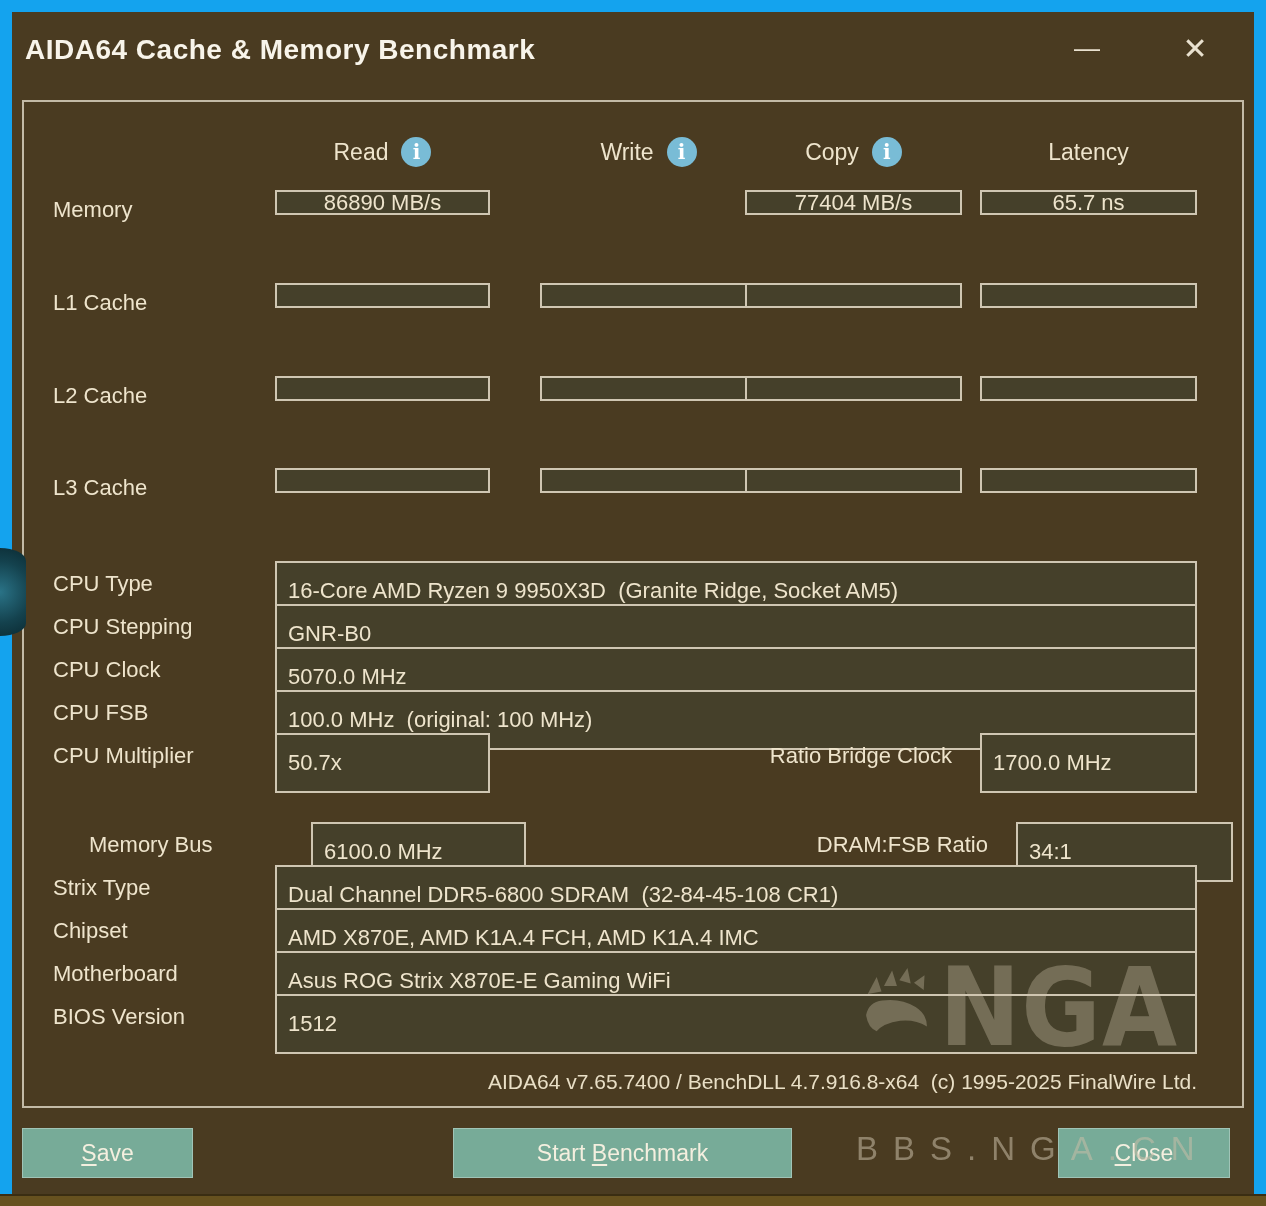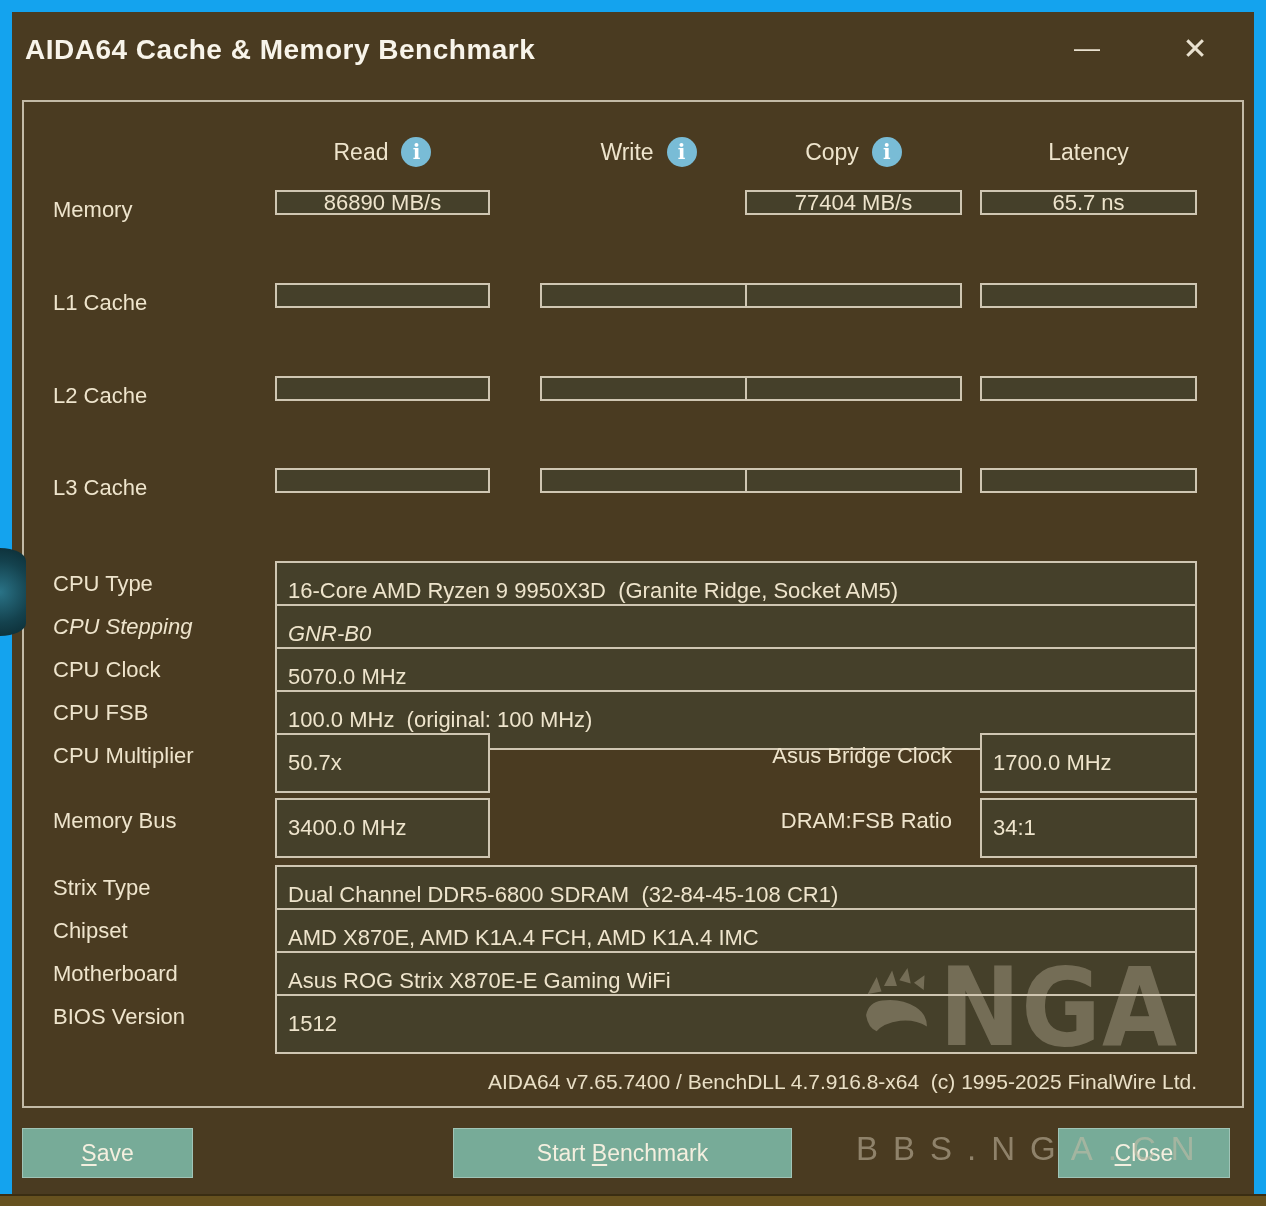--- a/index.html
+++ b/index.html
@@ -21,22 +21,22 @@
   .hdr{position:absolute;top:134px;height:36px;display:flex;align-items:center;justify-content:center;gap:13px;font-size:23px;color:var(--text-cream);}
   .info{width:30px;height:30px;border-radius:50%;background:var(--info-blue);color:#ffffff;font-weight:bold;font-size:20px;display:flex;align-items:center;justify-content:center;font-family:"DejaVu Serif",serif;cursor:pointer;}
   .c1{left:275px;width:215px;} .c2{left:540px;width:217px;}
   .c3{left:745px;width:217px;} .c4{left:980px;width:217px;}
   .full{left:275px;width:922px;}
   .vbox{position:absolute;height:25px;background:var(--box-fill);border:2px solid var(--box-border);color:var(--text-cream);font-size:22px;display:flex;align-items:center;justify-content:center;white-space:pre;}
   .ibox{height:60px;justify-content:flex-start;padding-left:11px;}
   .rowlabel{position:absolute;left:53px;color:var(--text-cream);font-size:22px;display:flex;align-items:center;white-space:pre;}
   .bh{height:39px;} .ih{height:45px;}
   .r-mem{top:190px;} .r-l1{top:283px;} .r-l2{top:376px;} .r-l3{top:468px;}
-  .r-ct{top:561px;} .r-cs{top:604px;font-style:italic;} .r-cc{top:647px;} .r-cf{top:690px;} .r-cm{top:733px;}
-  .r-mb{top:798px;} .r-mt{top:865px;} .r-ch{top:908px;} .r-mo{top:951px;} .r-bi{top:994px;}
+  .r-ct{top:561px;} .r-cs{top:604px;} .r-cc{top:647px;} .r-cf{top:690px;} .r-cm{top:733px;}
+  .r-mb{top:822px;margin-left:36px;} .r-mt{top:865px;} .r-ch{top:908px;} .r-mo{top:951px;} .r-bi{top:994px;}
   .rlabel{position:absolute;left:600px;width:360px;color:var(--text-cream);font-size:22px;display:flex;align-items:center;justify-content:flex-end;padding-right:8px;white-space:pre;}
   .footer{position:absolute;left:275px;top:1066px;width:922px;height:32px;display:flex;align-items:center;justify-content:flex-end;color:#e9dfc6;font-size:21px;white-space:pre;}
   .btn{position:absolute;top:1128px;height:50px;background:var(--button-green);border:1px solid rgba(255,255,255,.3);color:#f4efdf;font-size:23px;display:flex;align-items:center;justify-content:center;white-space:pre;cursor:pointer;font-family:inherit;}
   .b-save{left:22px;width:171px;} .b-start{left:413px;width:339px;margin-left:40px;} .b-close{left:1058px;width:172px;}
   .ak{text-decoration:underline;text-underline-offset:3px;}
   .wm{position:absolute;pointer-events:none;}
   .wm-logo{left:858px;top:946px;width:320px;height:122px;display:flex;align-items:center;}
   .wm-logo-text{font-size:97px;font-weight:bold;color:rgba(208,196,172,.34);letter-spacing:1px;transform:scaleY(1.12);font-family:"DejaVu Sans",sans-serif;line-height:1;}
   .wm-site{left:856px;top:1130px;font-size:33px;letter-spacing:15px;color:rgba(200,189,167,.55);white-space:pre;}
   .edge-bump{position:absolute;left:0;top:548px;width:26px;height:88px;border-radius:0 88px 88px 0/0 44px 44px 0;background:radial-gradient(circle at 0% 50%,#2a7387 0%,#14424e 60%,#0b2b33 100%);}
@@ -100,25 +100,25 @@
   <div class="rowlabel ih r-ct">CPU Type</div>
   <div class="vbox ibox full r-ct">16-Core AMD Ryzen 9 9950X3D  (Granite Ridge, Socket AM5)</div>
   <div class="rowlabel ih r-cs">CPU Stepping</div>
   <div class="vbox ibox full r-cs">GNR-B0</div>
   <div class="rowlabel ih r-cc">CPU Clock</div>
   <div class="vbox ibox full r-cc">5070.0 MHz</div>
   <div class="rowlabel ih r-cf">CPU FSB</div>
   <div class="vbox ibox full r-cf">100.0 MHz  (original: 100 MHz)</div>
   <div class="rowlabel ih r-cm">CPU Multiplier</div>
   <div class="vbox ibox c1 r-cm">50.7x</div>
-  <div class="rlabel ih r-cm">Asus Bridge Clock</div>
+  <div class="rlabel ih r-cm">Ratio Bridge Clock</div>
   <div class="vbox ibox c4 r-cm">1700.0 MHz</div>
 
   <div class="rowlabel ih r-mb">Memory Bus</div>
-  <div class="vbox ibox c1 r-mb">3400.0 MHz</div>
+  <div class="vbox ibox c1 r-mb">6100.0 MHz</div>
   <div class="rlabel ih r-mb">DRAM:FSB Ratio</div>
   <div class="vbox ibox c4 r-mb">34:1</div>
   <div class="rowlabel ih r-mt">Strix Type</div>
   <div class="vbox ibox full r-mt">Dual Channel DDR5-6800 SDRAM  (32-84-45-108 CR1)</div>
   <div class="rowlabel ih r-ch">Chipset</div>
   <div class="vbox ibox full r-ch">AMD X870E, AMD K1A.4 FCH, AMD K1A.4 IMC</div>
   <div class="rowlabel ih r-mo">Motherboard</div>
   <div class="vbox ibox full r-mo">Asus ROG Strix X870E-E Gaming WiFi</div>
   <div class="rowlabel ih r-bi">BIOS Version</div>
   <div class="vbox ibox full r-bi">1512</div>

